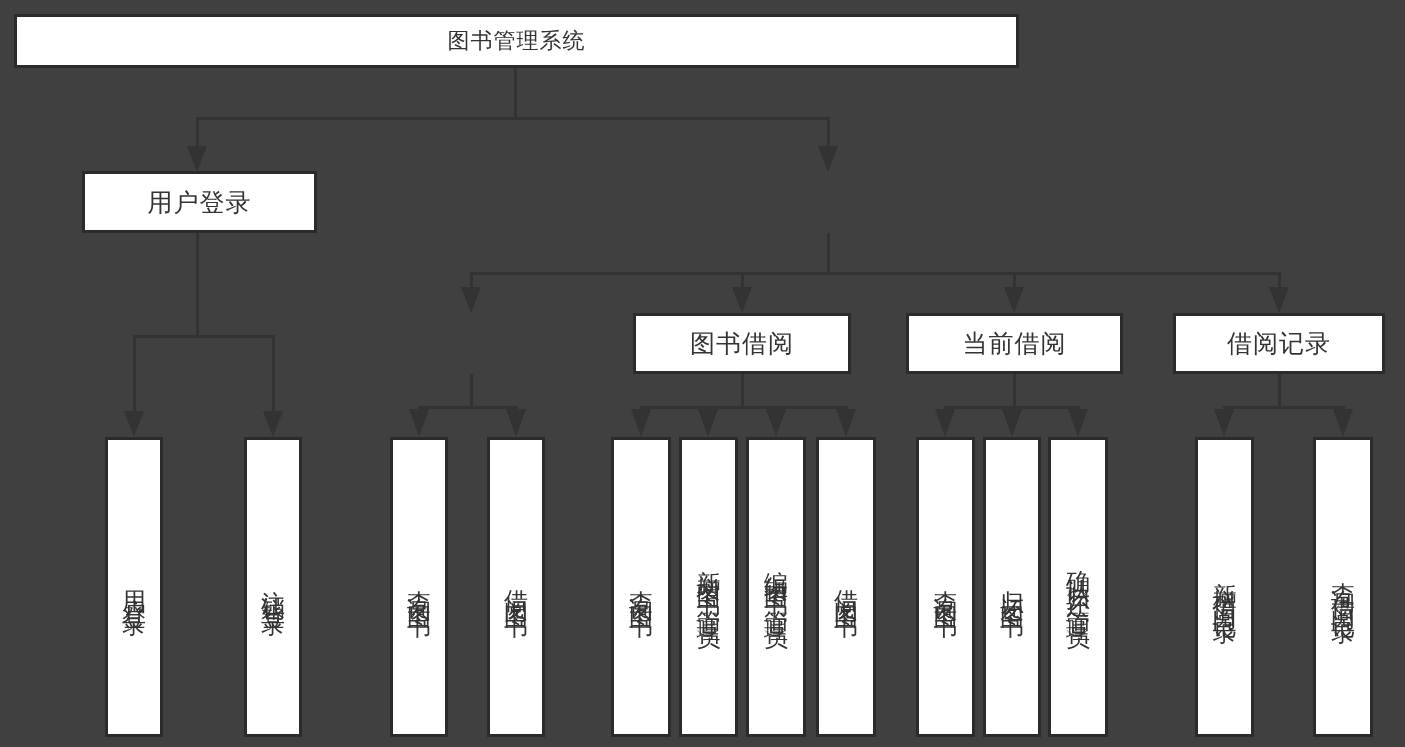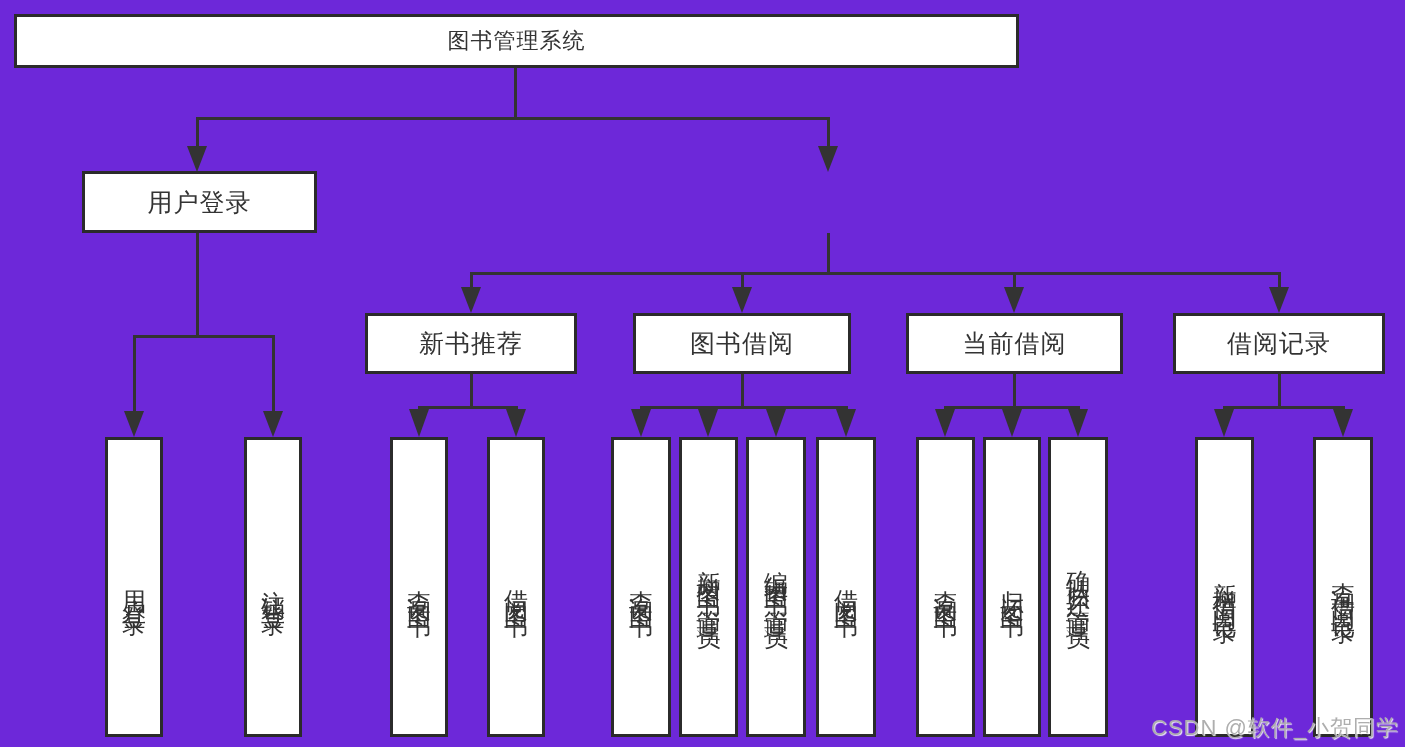--- a/index.html
+++ b/index.html
@@ -1,17 +1,17 @@
 <!DOCTYPE html>
 <html><head>
 <meta charset="utf-8">
 <style>
   html,body{margin:0;padding:0;background:#ffffff;}
   .canvas{
-    position:relative;width:1405px;height:747px;background:#6d28d9;
+    position:relative;width:1405px;height:747px;background:#404040;
     font-family:"Liberation Sans",sans-serif;overflow:hidden;
   }
   .box{
     position:absolute;box-sizing:border-box;background:#ffffff;
     border:3px solid #2b2b2b;display:flex;align-items:center;justify-content:center;
     color:#333333;
   }
   .box span{white-space:nowrap;}
   .lvl1 span{font-size:22px;letter-spacing:1px;font-weight:500;}
   .lvl2 span{font-size:25px;letter-spacing:1px;font-weight:500;}
@@ -64,23 +64,20 @@
   <div class="hline" style="left:470px;top:272px;width:811px"></div>
   <div class="vline" style="left:470px;top:272px;height:17px"></div>
   <div class="vline" style="left:741px;top:272px;height:17px"></div>
   <div class="vline" style="left:1013px;top:272px;height:17px"></div>
   <div class="vline" style="left:1278px;top:272px;height:17px"></div>
   <div class="arrow" style="left:461px;top:287px"></div>
   <div class="arrow" style="left:732px;top:287px"></div>
   <div class="arrow" style="left:1004px;top:287px"></div>
   <div class="arrow" style="left:1269px;top:287px"></div>
 
-  <div class="box lvl2" style="left:365px;top:313px;width:212px;height:61px">
-    <span>新书推荐</span>
-  </div>
   <div class="box lvl2" style="left:633px;top:313px;width:218px;height:61px">
     <span>图书借阅</span>
   </div>
   <div class="box lvl2" style="left:906px;top:313px;width:217px;height:61px">
     <span>当前借阅</span>
   </div>
   <div class="box lvl2" style="left:1173px;top:313px;width:212px;height:61px">
     <span>借阅记录</span>
   </div>
 
@@ -144,15 +141,14 @@
     <span>确认归还（管理员）</span>
   </div>
 
   <div class="box vbox" style="left:1195px;top:437px;width:59px;height:300px">
     <span>新增借阅记录</span>
   </div>
   <div class="box vbox" style="left:1313px;top:437px;width:60px;height:300px">
     <span>查询借阅记录</span>
   </div>
 
-  <div class="watermark">CSDN @软件_小贺同学</div>
 
 </div>
 
 </body></html>

